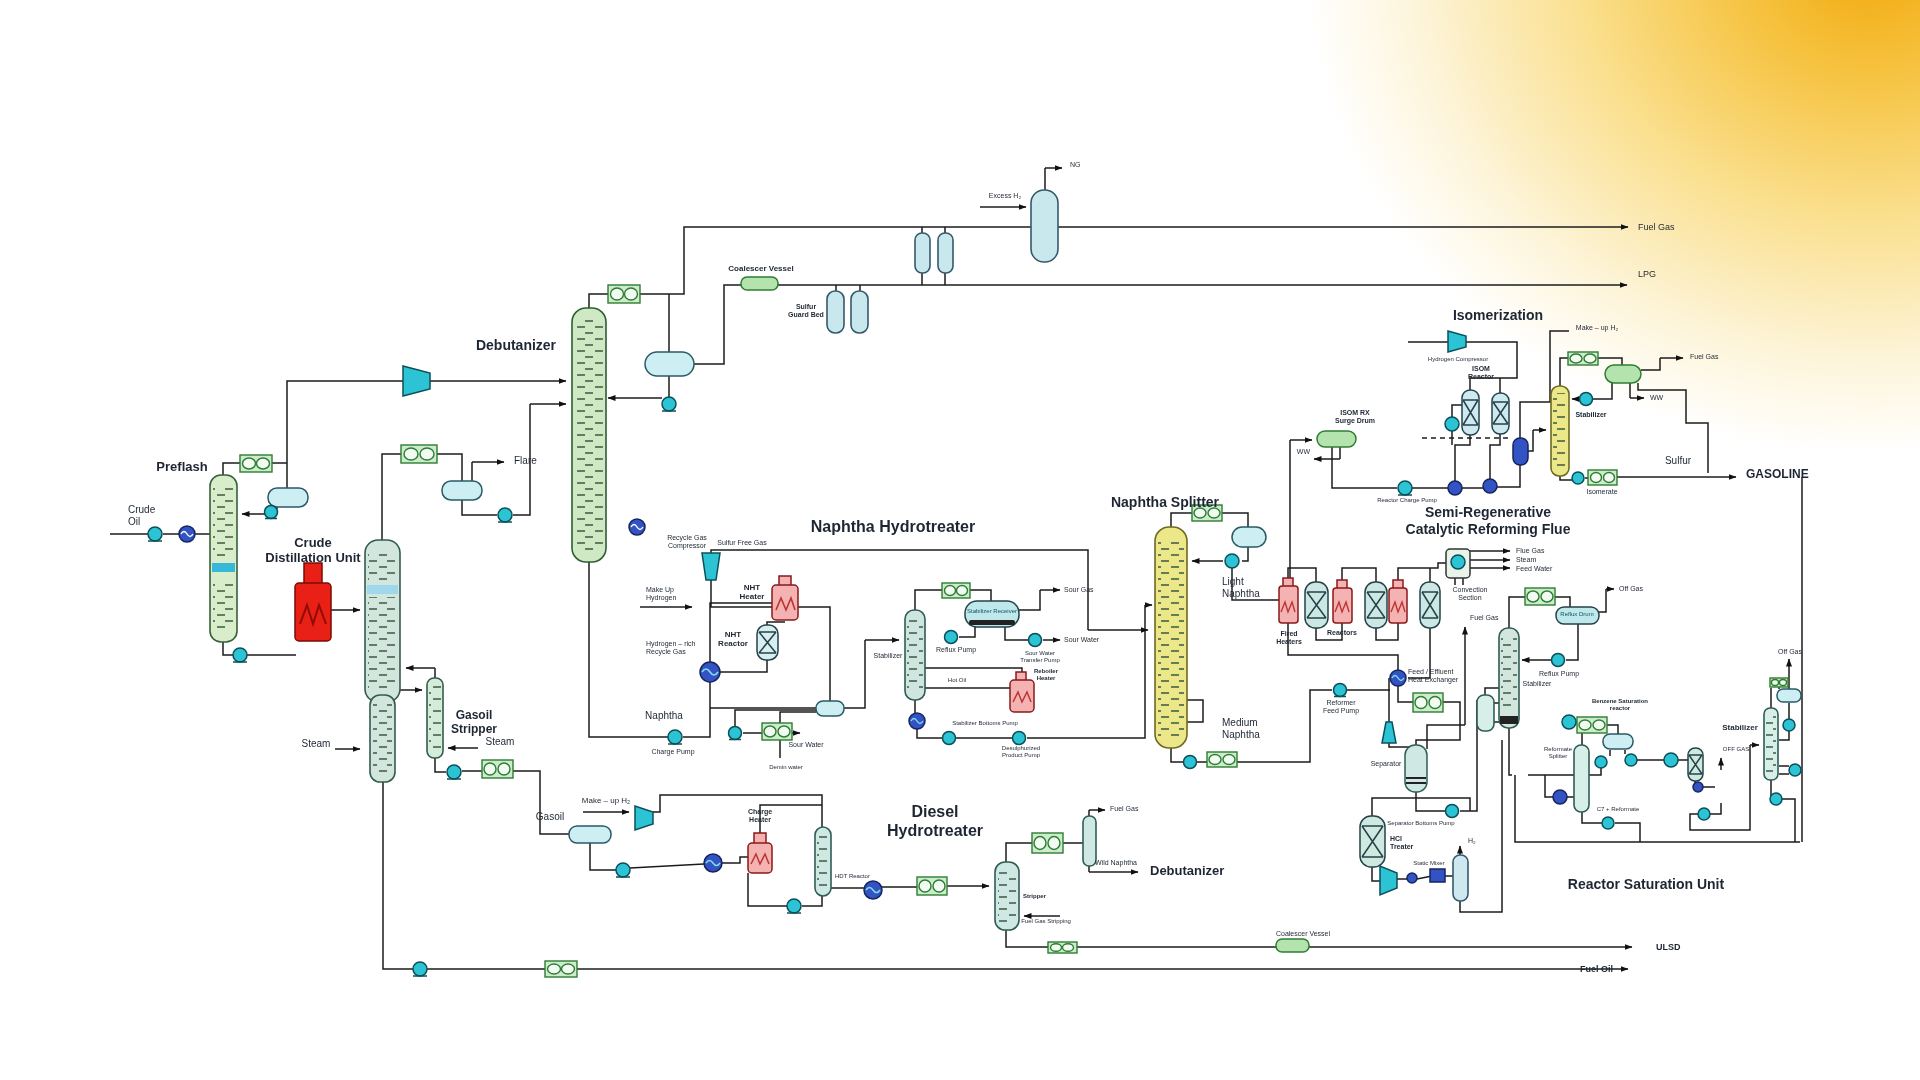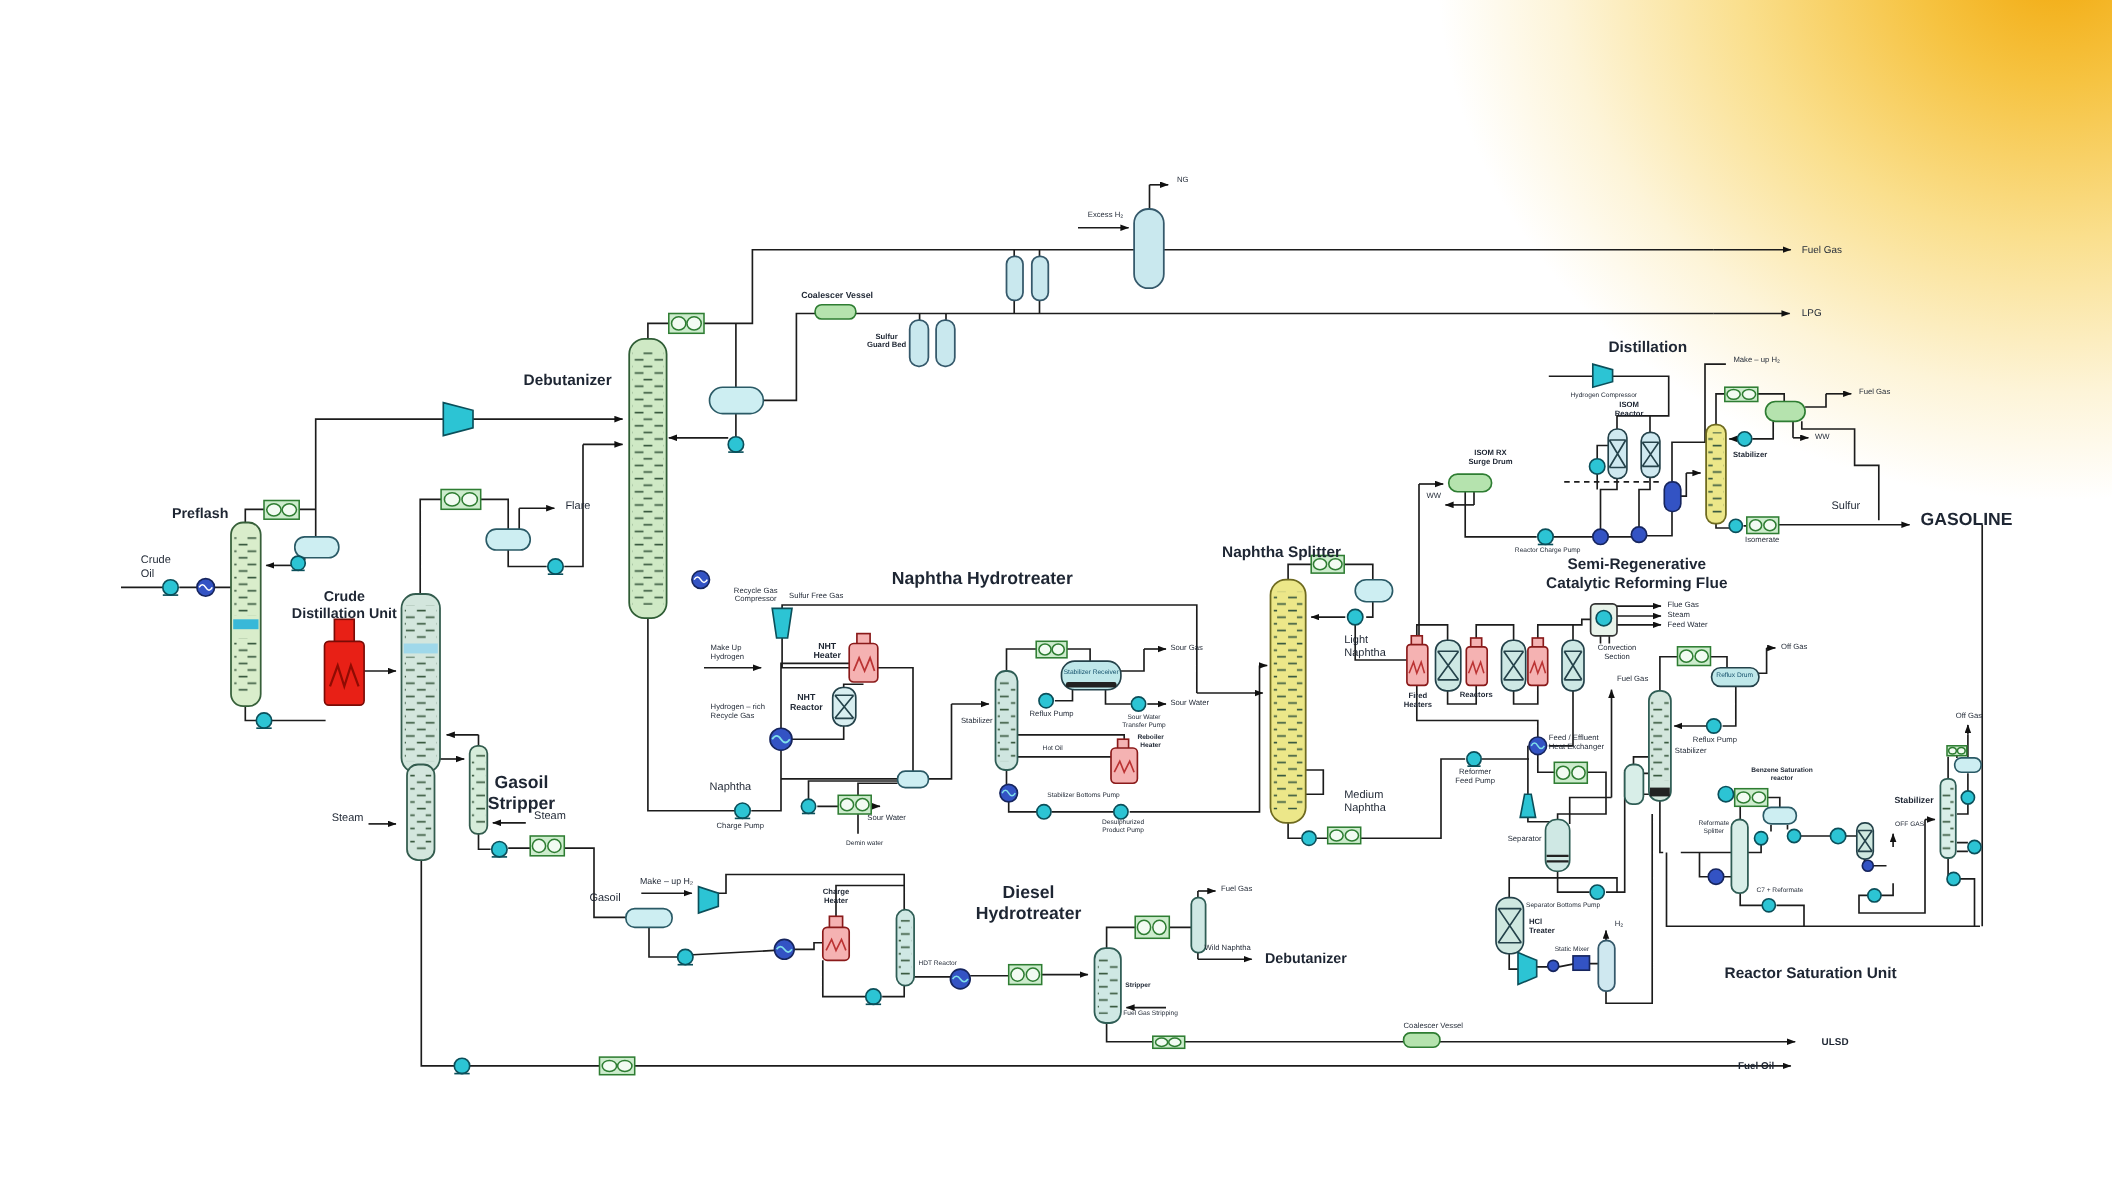--- a/index.html
+++ b/index.html
@@ -6,21 +6,21 @@
     font-family:"Liberation Sans",sans-serif;}
   .canvas{position:relative;width:1920px;height:1080px;background:#ffffff;}
   .corner{position:absolute;right:0;top:0;width:620px;height:460px;pointer-events:none;
     background:radial-gradient(ellipse at 92% -8%, #f2a90d 0%, #f6c341 16%, #fadf8d 36%, #fdf4d8 56%, rgba(255,255,255,0) 70%);}
   svg{position:absolute;left:0;top:0;}
   .lbl{position:absolute;transform:translate(-50%,-50%);text-align:center;white-space:pre-line;
        color:#1e2633;line-height:1.18;}
   .la{transform:translate(0,-50%);text-align:left;}
   .ra{transform:translate(-100%,-50%);text-align:right;}
   .b{font-weight:bold;}
-  .t16{font-size:16px;} .t14{font-size:14px;} .t13{font-size:13px;} .t12{font-size:16px;} .t10{font-size:10px;} .t9{font-size:9px;} .t8{font-size:8px;}
+  .t16{font-size:16px;} .t14{font-size:14px;} .t13{font-size:13px;} .t12{font-size:12px;} .t10{font-size:10px;} .t9{font-size:9px;} .t8{font-size:8px;}
   .t7{font-size:7px;} .t6{font-size:6px;}
   .blue{color:#14506b;}
 </style>
 </head>
 <body>
 
 <div class="canvas">
   <div class="corner"></div>
 
   <svg width="1920" height="1080" viewBox="0 0 1920 1080">
@@ -617,31 +617,31 @@
     <div class="lbl b t13" style="left:313px;top:550px">Crude
 Distillation Unit</div>
     <div class="lbl b t14" style="left:516px;top:345px">Debutanizer</div>
     <div class="lbl b t12" style="left:474px;top:722px">Gasoil
 Stripper</div>
     <div class="lbl b t16" style="left:893px;top:527px">Naphtha Hydrotreater</div>
     <div class="lbl b t14" style="left:1165px;top:502px">Naphtha Splitter</div>
     <div class="lbl b t16" style="left:935px;top:822px">Diesel
 Hydrotreater</div>
     <div class="lbl b t13 la" style="left:1150px;top:871px">Debutanizer</div>
-    <div class="lbl b t14" style="left:1498px;top:315px">Distillation</div>
+    <div class="lbl b t14" style="left:1498px;top:315px">Isomerization</div>
     <div class="lbl b t14" style="left:1488px;top:521px">Semi-Regenerative
 Catalytic Reforming Flue</div>
     <div class="lbl b t14" style="left:1646px;top:884px">Reactor Saturation Unit</div>
     <div class="lbl b t12 la" style="left:1746px;top:474px">GASOLINE</div>
 
     <div class="lbl t10 la" style="left:128px;top:516px">Crude
 Oil</div>
     <div class="lbl t10 la" style="left:514px;top:461px">Flare</div>
     <div class="lbl t9 la" style="left:1638px;top:227px">Fuel Gas</div>
-    <div class="lbl t9 la" style="left:1638px;top:285px">LPG</div>
+    <div class="lbl t9 la" style="left:1638px;top:274px">LPG</div>
     <div class="lbl t7 la" style="left:1070px;top:165px">NG</div>
     <div class="lbl t7" style="left:1005px;top:196px">Excess H₂</div>
     <div class="lbl t10" style="left:316px;top:744px">Steam</div>
     <div class="lbl t10" style="left:500px;top:742px">Steam</div>
     <div class="lbl t10" style="left:550px;top:817px">Gasoil</div>
     <div class="lbl t10" style="left:664px;top:716px">Naphtha</div>
     <div class="lbl t10 la" style="left:1222px;top:588px">Light
 Naphtha</div>
     <div class="lbl t10 la" style="left:1222px;top:729px">Medium
 Naphtha</div>

